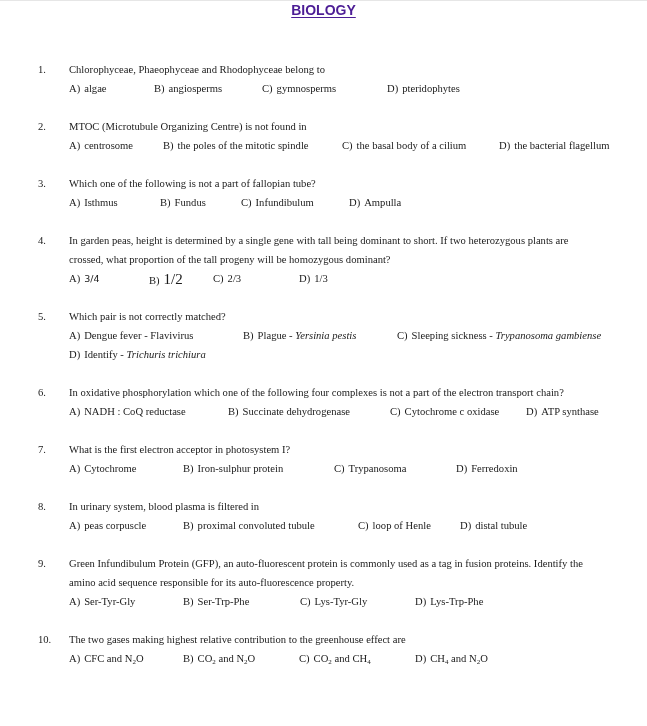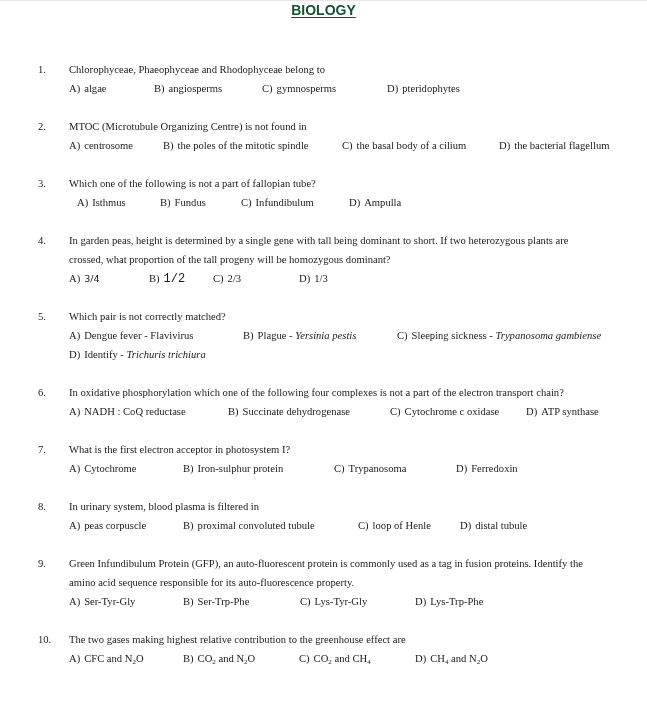--- a/index.html
+++ b/index.html
@@ -5,21 +5,21 @@
     html, body { margin: 0; padding: 0; background: #ffffff; }
     body {
       width: 647px; height: 726px; position: relative; overflow: hidden;
       font-family: "Liberation Serif", "DejaVu Serif", serif;
       color: #1a1a1a;
     }
     .topline { position: absolute; left: 0; top: 0; width: 647px; height: 1px; background: #e6e6e6; }
     .title {
       position: absolute; top: 2px; left: 0; width: 647px; text-align: center;
       font-family: "Liberation Sans", "DejaVu Sans", sans-serif;
-      font-weight: bold; font-size: 14px; color: #14532d;
+      font-weight: bold; font-size: 14px; color: #4c1d95;
       text-decoration: underline; text-underline-offset: 2px;
     }
     .q { position: absolute; left: 0; width: 647px; font-size: 10.6px; line-height: 18.5px; }
     .q .num { position: absolute; left: 38px; top: 0; }
     .q .stem { position: absolute; left: 69px; top: 0; width: 545px; }
     .opt { position: absolute; white-space: nowrap; }
     .opt .lbl { margin-right: 4px; }
     i { font-style: italic; }
     sub { font-size: 7px; vertical-align: -2px; line-height: 0; }
   </style>
@@ -43,32 +43,32 @@
   <span class="stem">MTOC (Microtubule Organizing Centre) is not found in</span>
   <div class="opt" style="left:69px;top:19px"><span class="lbl">A)</span><span>centrosome</span></div>
   <div class="opt" style="left:163px;top:19px"><span class="lbl">B)</span><span>the poles of the mitotic spindle</span></div>
   <div class="opt" style="left:342px;top:19px"><span class="lbl">C)</span><span>the basal body of a cilium</span></div>
   <div class="opt" style="left:499px;top:19px"><span class="lbl">D)</span><span>the bacterial flagellum</span></div>
 </div>
 
 <div class="q" style="top:175px">
   <span class="num">3.</span>
   <span class="stem">Which one of the following is not a part of fallopian tube?</span>
-  <div class="opt" style="left:77px;top:19px"><span class="lbl">A)</span><span>Isthmus</span></div>
+  <div class="opt" style="left:69px;top:19px"><span class="lbl">A)</span><span>Isthmus</span></div>
   <div class="opt" style="left:160px;top:19px"><span class="lbl">B)</span><span>Fundus</span></div>
   <div class="opt" style="left:241px;top:19px"><span class="lbl">C)</span><span>Infundibulum</span></div>
   <div class="opt" style="left:349px;top:19px"><span class="lbl">D)</span><span>Ampulla</span></div>
 </div>
 
 <div class="q" style="top:232px">
   <span class="num">4.</span>
   <span class="stem" style="white-space:nowrap">In garden peas, height is determined by a single gene with tall being dominant to short. If two heterozygous plants are</span>
   <span class="stem" style="top:19px;white-space:nowrap">crossed, what proportion of the tall progeny will be homozygous dominant?</span>
   <div class="opt" style="left:69px;top:38px"><span class="lbl">A)</span><span style="font-family:'DejaVu Sans',sans-serif;font-size:9.5px">3/4</span></div>
-  <div class="opt" style="left:149px;top:38px"><span class="lbl">B)</span><span style="font-family:Liberation Mono, monospace;font-size:12px">1/2</span></div>
+  <div class="opt" style="left:149px;top:38px"><span class="lbl">B)</span><span style="font-family:Liberation Serif, serif;font-size:15px">1/2</span></div>
   <div class="opt" style="left:213px;top:38px"><span class="lbl">C)</span><span>2/3</span></div>
   <div class="opt" style="left:299px;top:38px"><span class="lbl">D)</span><span>1/3</span></div>
 </div>
 
 <div class="q" style="top:308px">
   <span class="num">5.</span>
   <span class="stem">Which pair is not correctly matched?</span>
   <div class="opt" style="left:69px;top:19px"><span class="lbl">A)</span><span>Dengue fever - Flavivirus</span></div>
   <div class="opt" style="left:243px;top:19px"><span class="lbl">B)</span><span>Plague - </span><i>Yersinia pestis</i></div>
   <div class="opt" style="left:397px;top:19px"><span class="lbl">C)</span><span>Sleeping sickness - </span><i>Trypanosoma gambiense</i></div>

